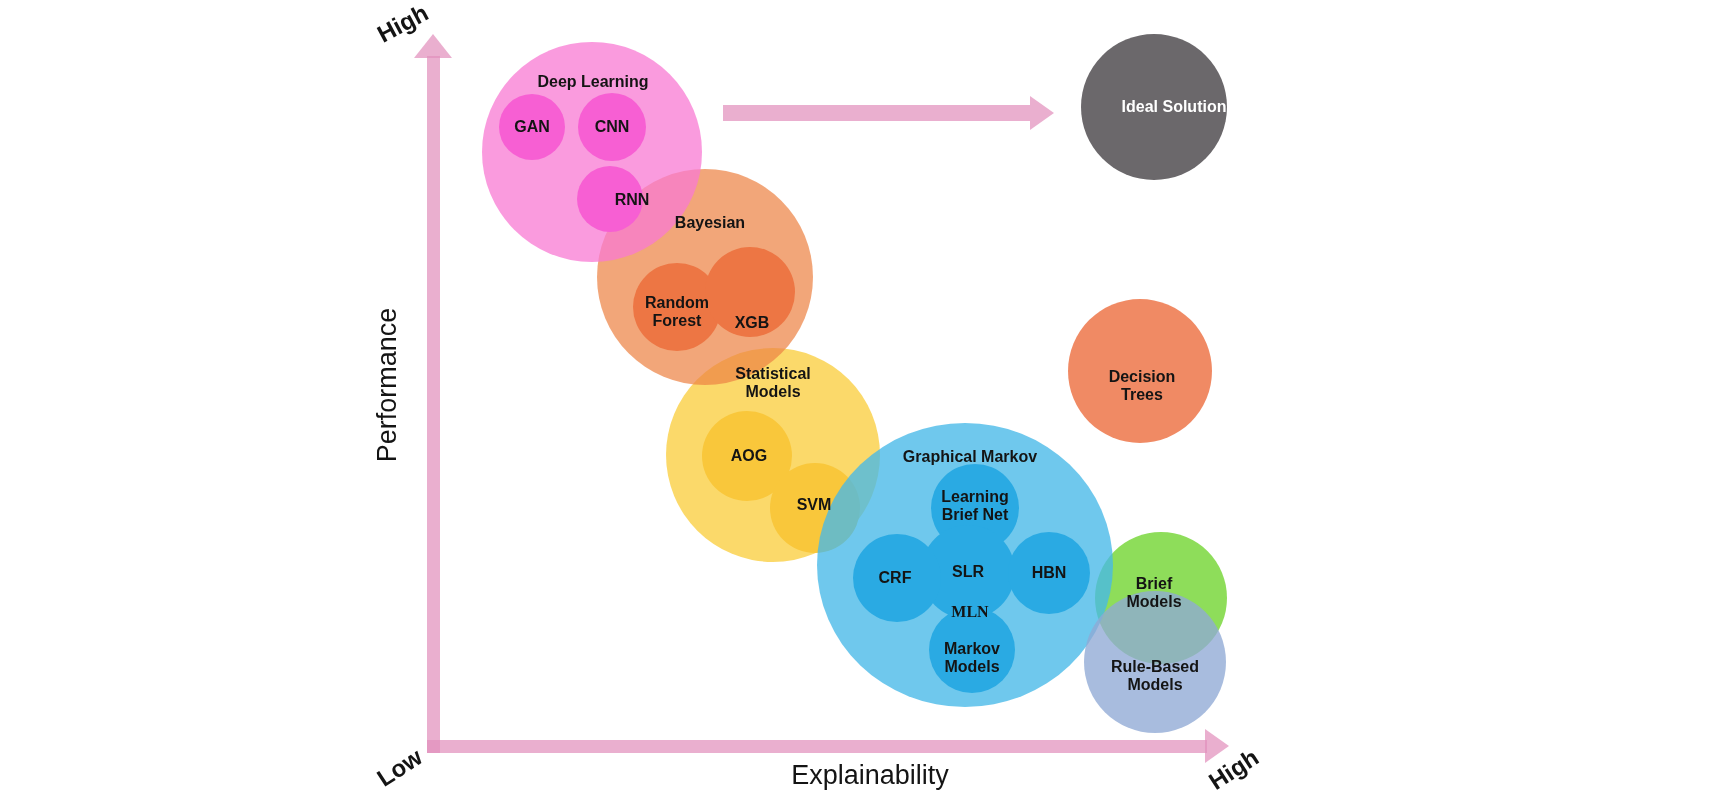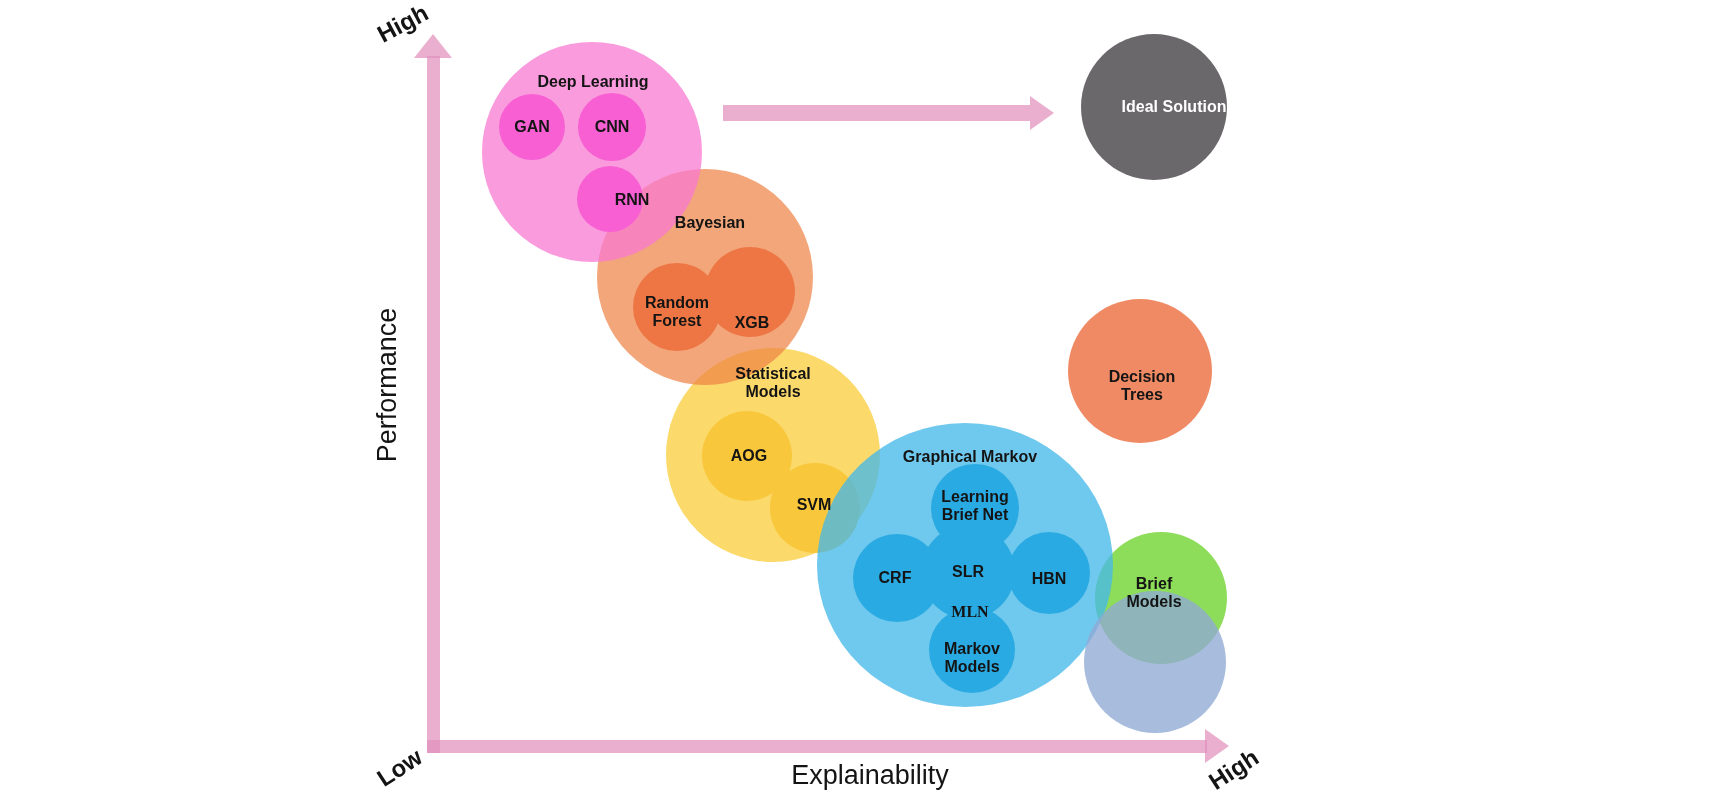--- a/index.html
+++ b/index.html
@@ -98,21 +98,22 @@
   <div class="lbl nowrap" style="left:752px; top:294px;margin-top:29px;">XGB</div>
 
   <div class="lbl" style="left:773px; top:383px; width:115px;">Statistical Models</div>
   <div class="lbl nowrap" style="left:749px; top:456px;">AOG</div>
   <div class="lbl nowrap" style="left:814px; top:505px;">SVM</div>
 
   <div class="lbl nowrap" style="left:970px; top:457px;">Graphical Markov</div>
   <div class="lbl" style="left:975px; top:506px; width:105px;">Learning Brief Net</div>
   <div class="lbl nowrap" style="left:968px; top:572px;">SLR</div>
   <div class="lbl nowrap" style="left:895px; top:578px;">CRF</div>
-  <div class="lbl nowrap" style="left:1049px; top:573px;margin-top:6px;">HBN</div>
+  <div class="lbl nowrap" style="left:1049px; top:573px;">HBN</div>
   <div class="lbl nowrap" style="left:970px; top:612px;font-family:Liberation Serif, serif;">MLN</div>
   <div class="lbl" style="left:972px; top:658px; width:90px;">Markov Models</div>
 
   <div class="lbl" style="left:1142px; top:386px; width:95px;">Decision Trees</div>
   <div class="lbl" style="left:1154px; top:593px; width:85px;">Brief Models</div>
+  <div class="lbl" style="left:1155px; top:676px; width:125px;">Rule-Based Models</div>
   <div class="lbl nowrap white" style="left:1174px; top:107px;">Ideal Solution</div>
 
 </div>
 
 </body></html>

